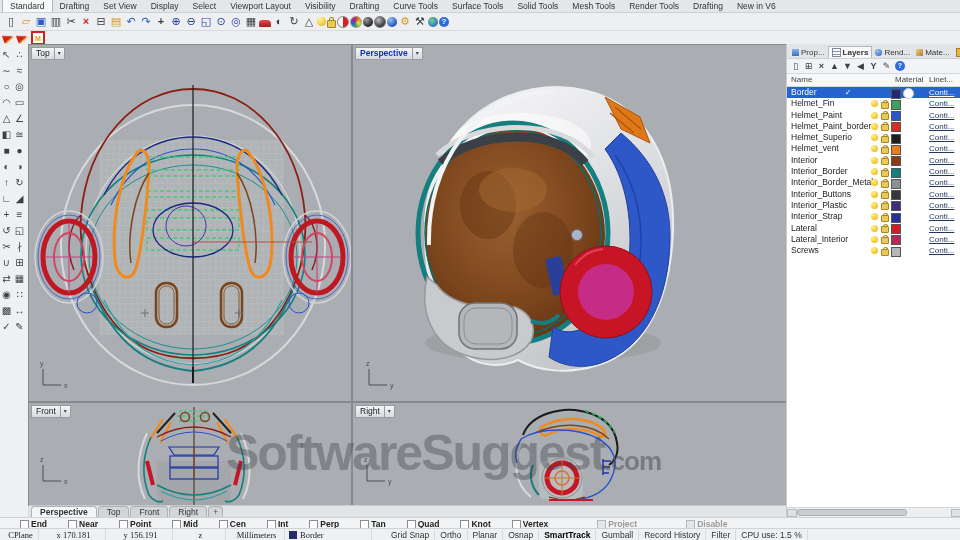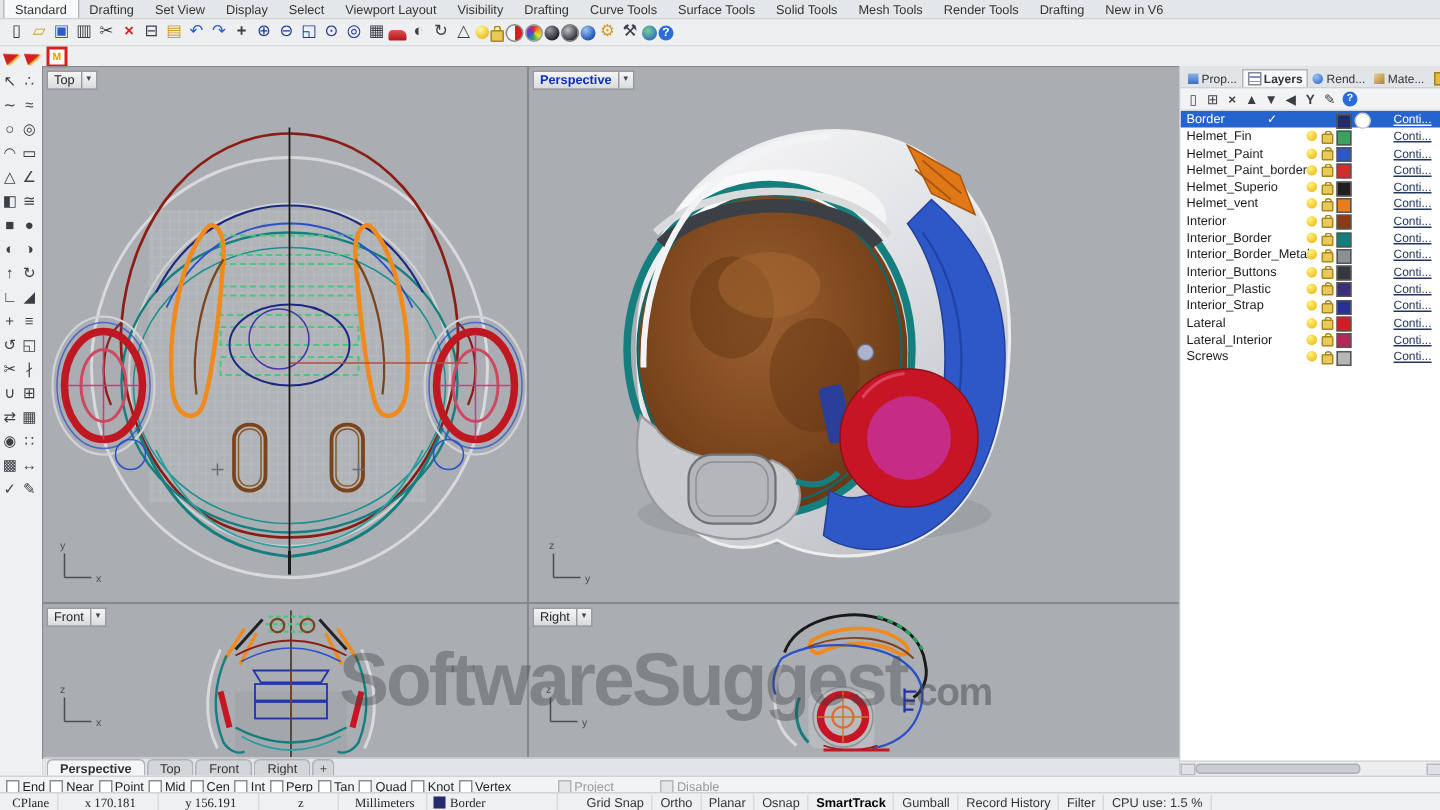--- a/index.html
+++ b/index.html
@@ -73,21 +73,21 @@
   .sw{position:absolute;left:104px;top:1.5px;width:8px;height:8px;border:1px solid #555;}
   .mat{position:absolute;left:116px;top:1px;width:9px;height:9px;border-radius:50%;}
   .mat.on{background:#fff;border:1px solid #ccc;}
   .lt{position:absolute;left:142px;line-height:11px;font-size:8px;color:#23365f;white-space:nowrap;text-decoration:underline;}
   .lr.sel .lt{color:#fff;}
   .pscroll{height:9px;background:#eceef0;border-top:1px solid #d5d8db;position:relative;}
   .pbtn{position:absolute;top:1px;width:8px;height:6px;background:#dfe2e5;border:1px solid #b8bcc0;}
   .pbtn.l{left:0;} .pbtn.r{right:0;}
   .pthumb{position:absolute;left:10px;top:1px;height:5px;width:62%;background:#c9ccd0;border:1px solid #aab0b5;border-radius:3px;}
   
-  .osnapbar{position:absolute;left:0;right:0;top:517px;height:12px;background:#f2f3f5;border-top:1px solid #cfd3d7;display:flex;align-items:center;padding-left:4px;gap:3px;font-size:8.5px;color:#222;z-index:8;}
+  .osnapbar{position:absolute;left:0;right:0;top:517px;height:12px;background:#f2f3f5;border-top:1px solid #cfd3d7;display:flex;align-items:center;padding-left:20px;gap:21px;font-size:8.5px;color:#222;z-index:8;font-weight:bold;}
   .osn{display:flex;align-items:center;gap:2px;}
   .cb{width:7px;height:7px;border:1px solid #8a8e92;background:#fff;}
   .osn.dim{color:#999;margin-left:28px;}
   .osn.dim .cb{background:#e4e6e8;border-color:#b5b8bb;}
   
   .statusbar{position:absolute;left:0;right:0;bottom:0;height:11px;background:#eef0f2;border-top:1px solid #cfd3d7;display:flex;align-items:center;font-size:8.5px;color:#222;z-index:8;}
   .sf{border-right:1px solid #d8dbde;height:11px;display:flex;align-items:center;gap:3px;padding:0 4px;justify-content:center;font-family:Liberation Serif, serif;}
   .f0{width:30px}.f1{width:58px}.f2{width:58px}.f3{width:44px}.f4{width:50px}.f5{width:78px;justify-content:flex-start}
   .sbs{width:8px;height:8px;background:#232a6e;display:inline-block;}
   .sgap{width:14px;}
@@ -456,20 +456,25 @@
     <span class="pti">▯</span>
         <span class="pti">⊞</span>
         <span class="pti c-red">×</span>
         <span class="pti">▲</span>
         <span class="pti c-blue">▼</span>
         <span class="pti c-blue">◀</span>
         <span class="pti c-red">Y</span>
         <span class="pti">✎</span>
         <span class="pti mini">?</span>
       </div>
+    <div class="phead">
+      <span class="h-name">Name</span>
+      <span class="h-mat">Material</span>
+      <span class="h-lt">Linet...</span>
+    </div>
     <div class="plist">
 
     <div class="lr sel">
         <span class="nm">Border</span>
         <span class="chk">✓</span>
 
         <span class="sw" style="background: rgb(35, 42, 110);"></span>
         <span class="mat on"></span>
         <span class="lt">Conti...</span>
       </div>

